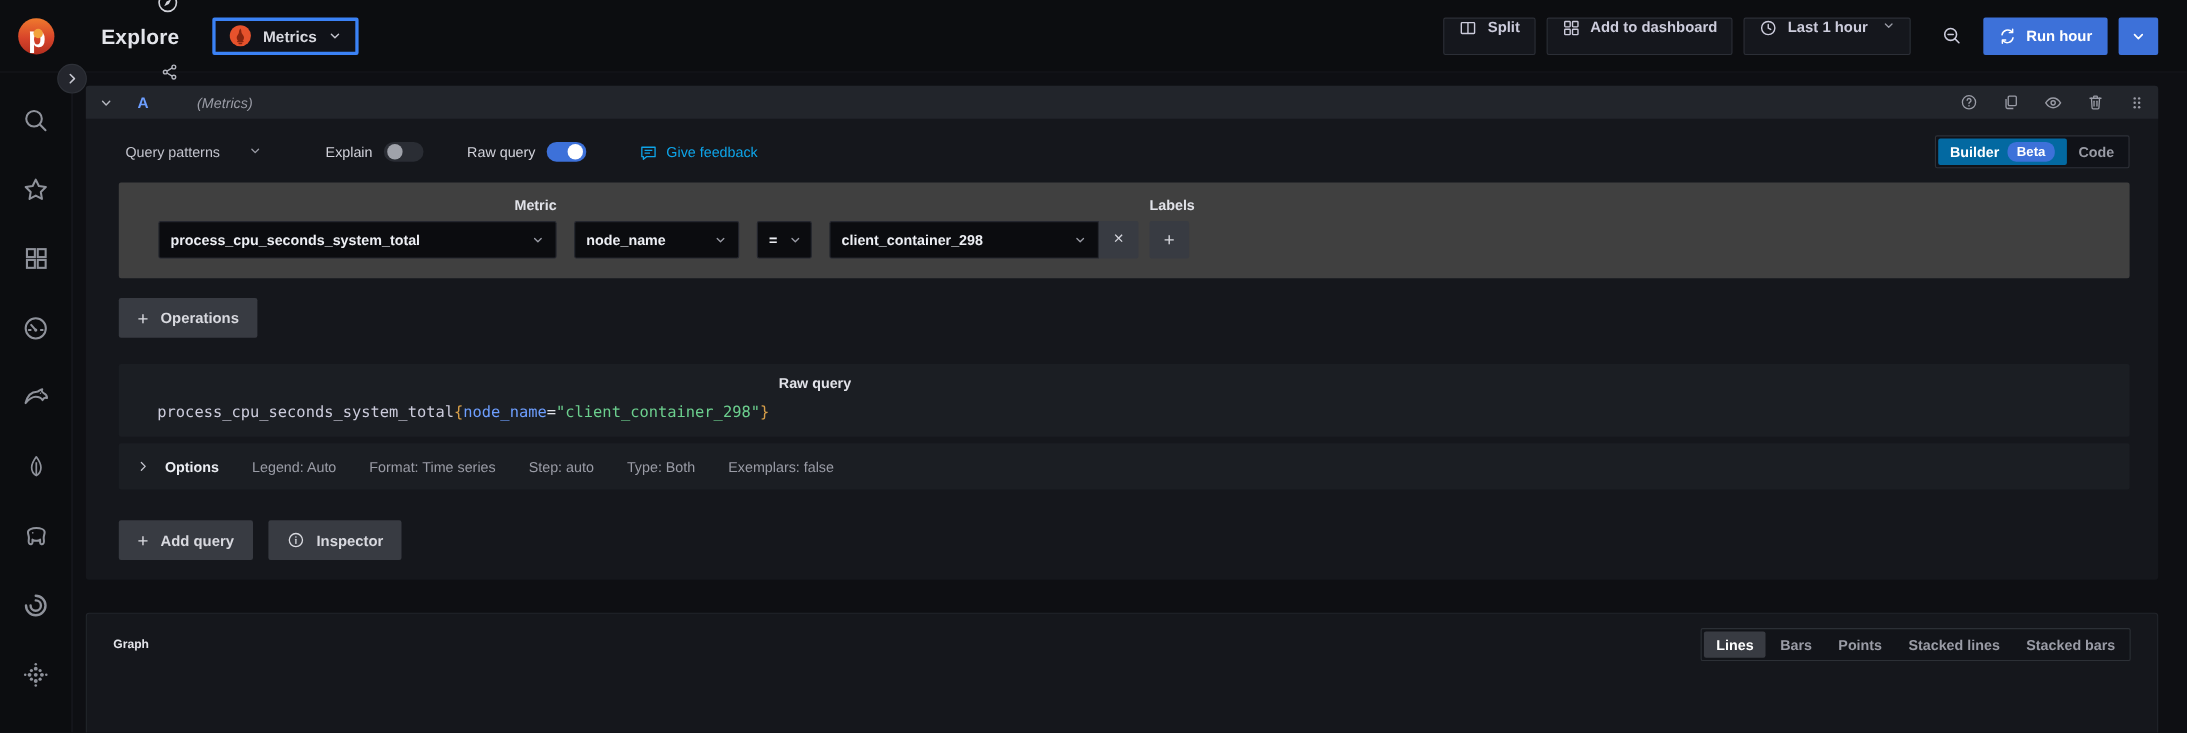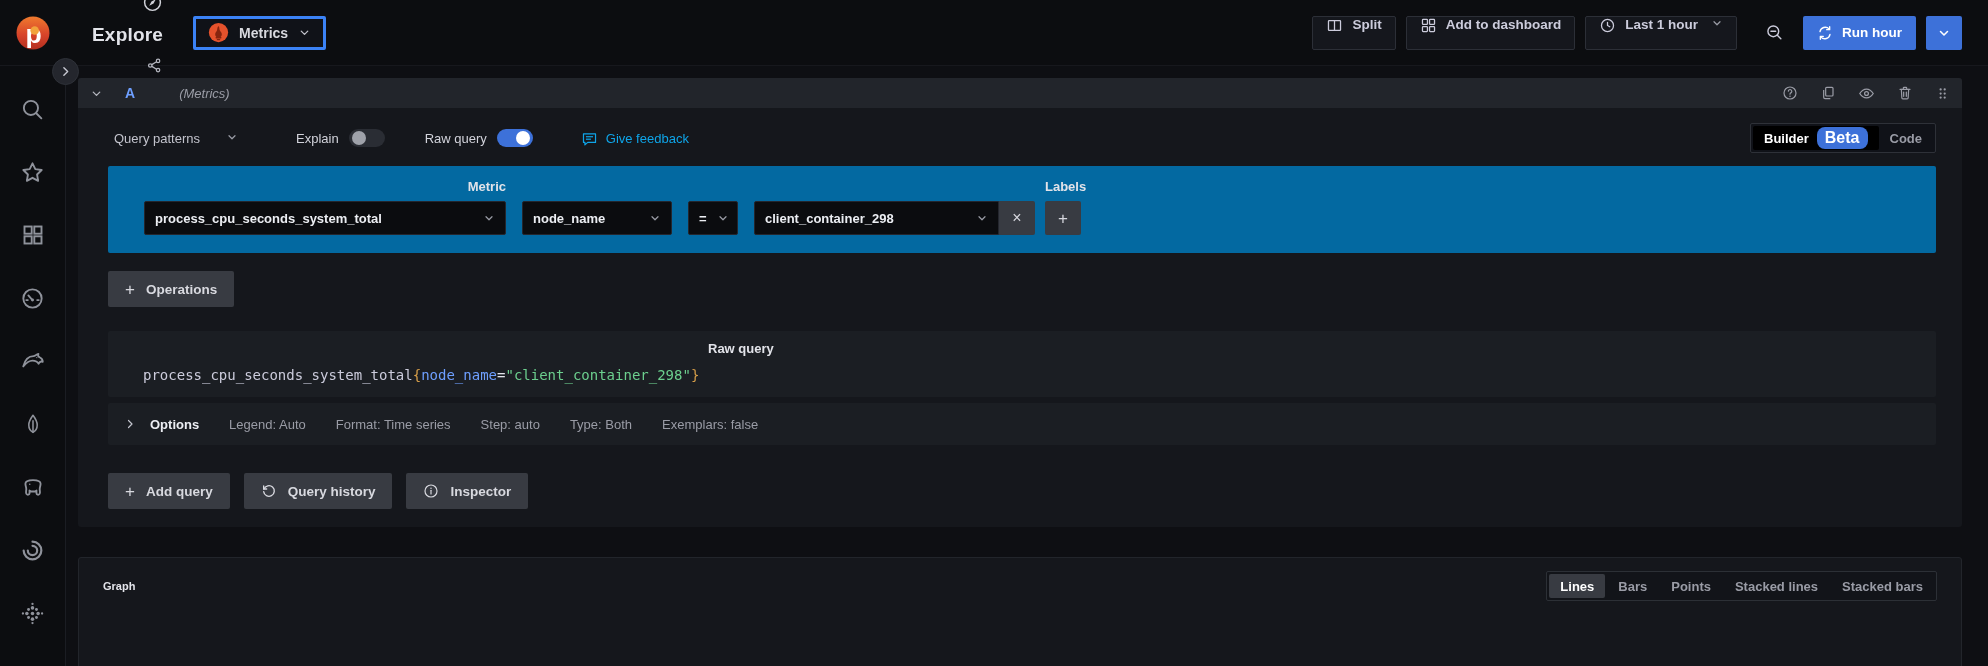--- a/index.html
+++ b/index.html
@@ -77,24 +77,24 @@
   .q-toolbar { display:flex; align-items:center; height:32px; margin:2px 0 12px 6px; }
   .qp-trigger { display:flex; gap:26px; font-size:13px; color:#c3c4cd; cursor:pointer; }
   .toggle-group { display:flex; align-items:center; gap:10px; margin-left:58px; font-size:13px; color:#d2d3db; }
   .toggle { width:36px; height:18px; border-radius:9px; background:#2a2d34; position:relative; cursor:pointer; }
   .toggle .knob { position:absolute; top:2px; left:3px; width:14px; height:14px; border-radius:50%; background:#9fa2aa; }
   .toggle.on { background:#3d71d9; }
   .toggle.on .knob { left:auto; right:3px; background:#fff; }
   .feedback { display:flex; align-items:center; gap:8px; margin-left:48px; font-size:13px; color:#0ea5e9; cursor:pointer; }
   .mode-switch { margin-left:auto; display:flex; align-items:center; border:1px solid #2e3138; border-radius:2px; background:#101218; height:30px; padding:2px; }
   .mode-seg { display:flex; align-items:center; gap:8px; height:100%; padding:0 11px; font-size:13px; font-weight:700; color:#9a9ca6; border-radius:2px; cursor:pointer; }
-  .mode-seg.active { background:#000000; color:#fff; }
-  .beta-badge { background:#3d71d9; color:#fff; font-size:16px; font-weight:700; padding:2px 8px; border-radius:8px; }
-
-  .builder-card { background:#0369a1; border-radius:2px; padding:13px 20px 18px 36px; position:relative; }
+  .mode-seg.active { background:#0369a1; color:#fff; }
+  .beta-badge { background:#3d71d9; color:#fff; font-size:12px; font-weight:700; padding:2px 8px; border-radius:8px; }
+
+  .builder-card { background:#404040; border-radius:2px; padding:13px 20px 18px 36px; position:relative; }
   .field-labels { position:relative; height:20px; font-size:13px; font-weight:700; color:#e2e3e9; }
   .metric-label { position:absolute; left:0; width:362px; text-align:right; }
   .labels-label { position:absolute; left:901px; width:36px; text-align:right; }
   .fields-row { display:flex; align-items:center; margin-top:2px; }
   .select {
     display:flex; align-items:center; justify-content:space-between; gap:10px;
     height:34px; background:#0b0c0f; border:1px solid #24262e; border-radius:2px;
     padding:0 10px; font-size:13px; font-weight:700; color:#eceef3; cursor:pointer;
   }
   .select .caret { color:#9a9ca6; }
@@ -466,27 +466,20 @@
         <span class="opt-stat">Type: Both</span>
         <span class="opt-stat">Exemplars: false</span>
       </div>
 
       <div class="actions-row">
         <button class="gray-btn">
           <span class="plus-glyph">+</span>
           <span>Add query</span>
         </button>
         <button class="gray-btn">
-          <svg class="icon" width="16" height="16" viewBox="0 0 24 24" fill="none" stroke="currentColor" stroke-width="2" stroke-linecap="round">
-              <path d="M4.5 9a8 8 0 1 1-.5 4"></path>
-              <polyline points="4 4.5 4 9 8.5 9"></polyline>
-            </svg>
-          <span>Query history</span>
-        </button>
-        <button class="gray-btn">
           <svg class="icon" width="16" height="16" viewBox="0 0 24 24" fill="none" stroke="currentColor" stroke-width="1.8" stroke-linecap="round">
               <circle cx="12" cy="12" r="9"></circle>
               <line x1="12" y1="11" x2="12" y2="16.5"></line>
               <circle cx="12" cy="7.8" r="1.1" fill="currentColor" stroke="none"></circle>
             </svg>
           <span>Inspector</span>
         </button>
       </div>
 
     </div>

